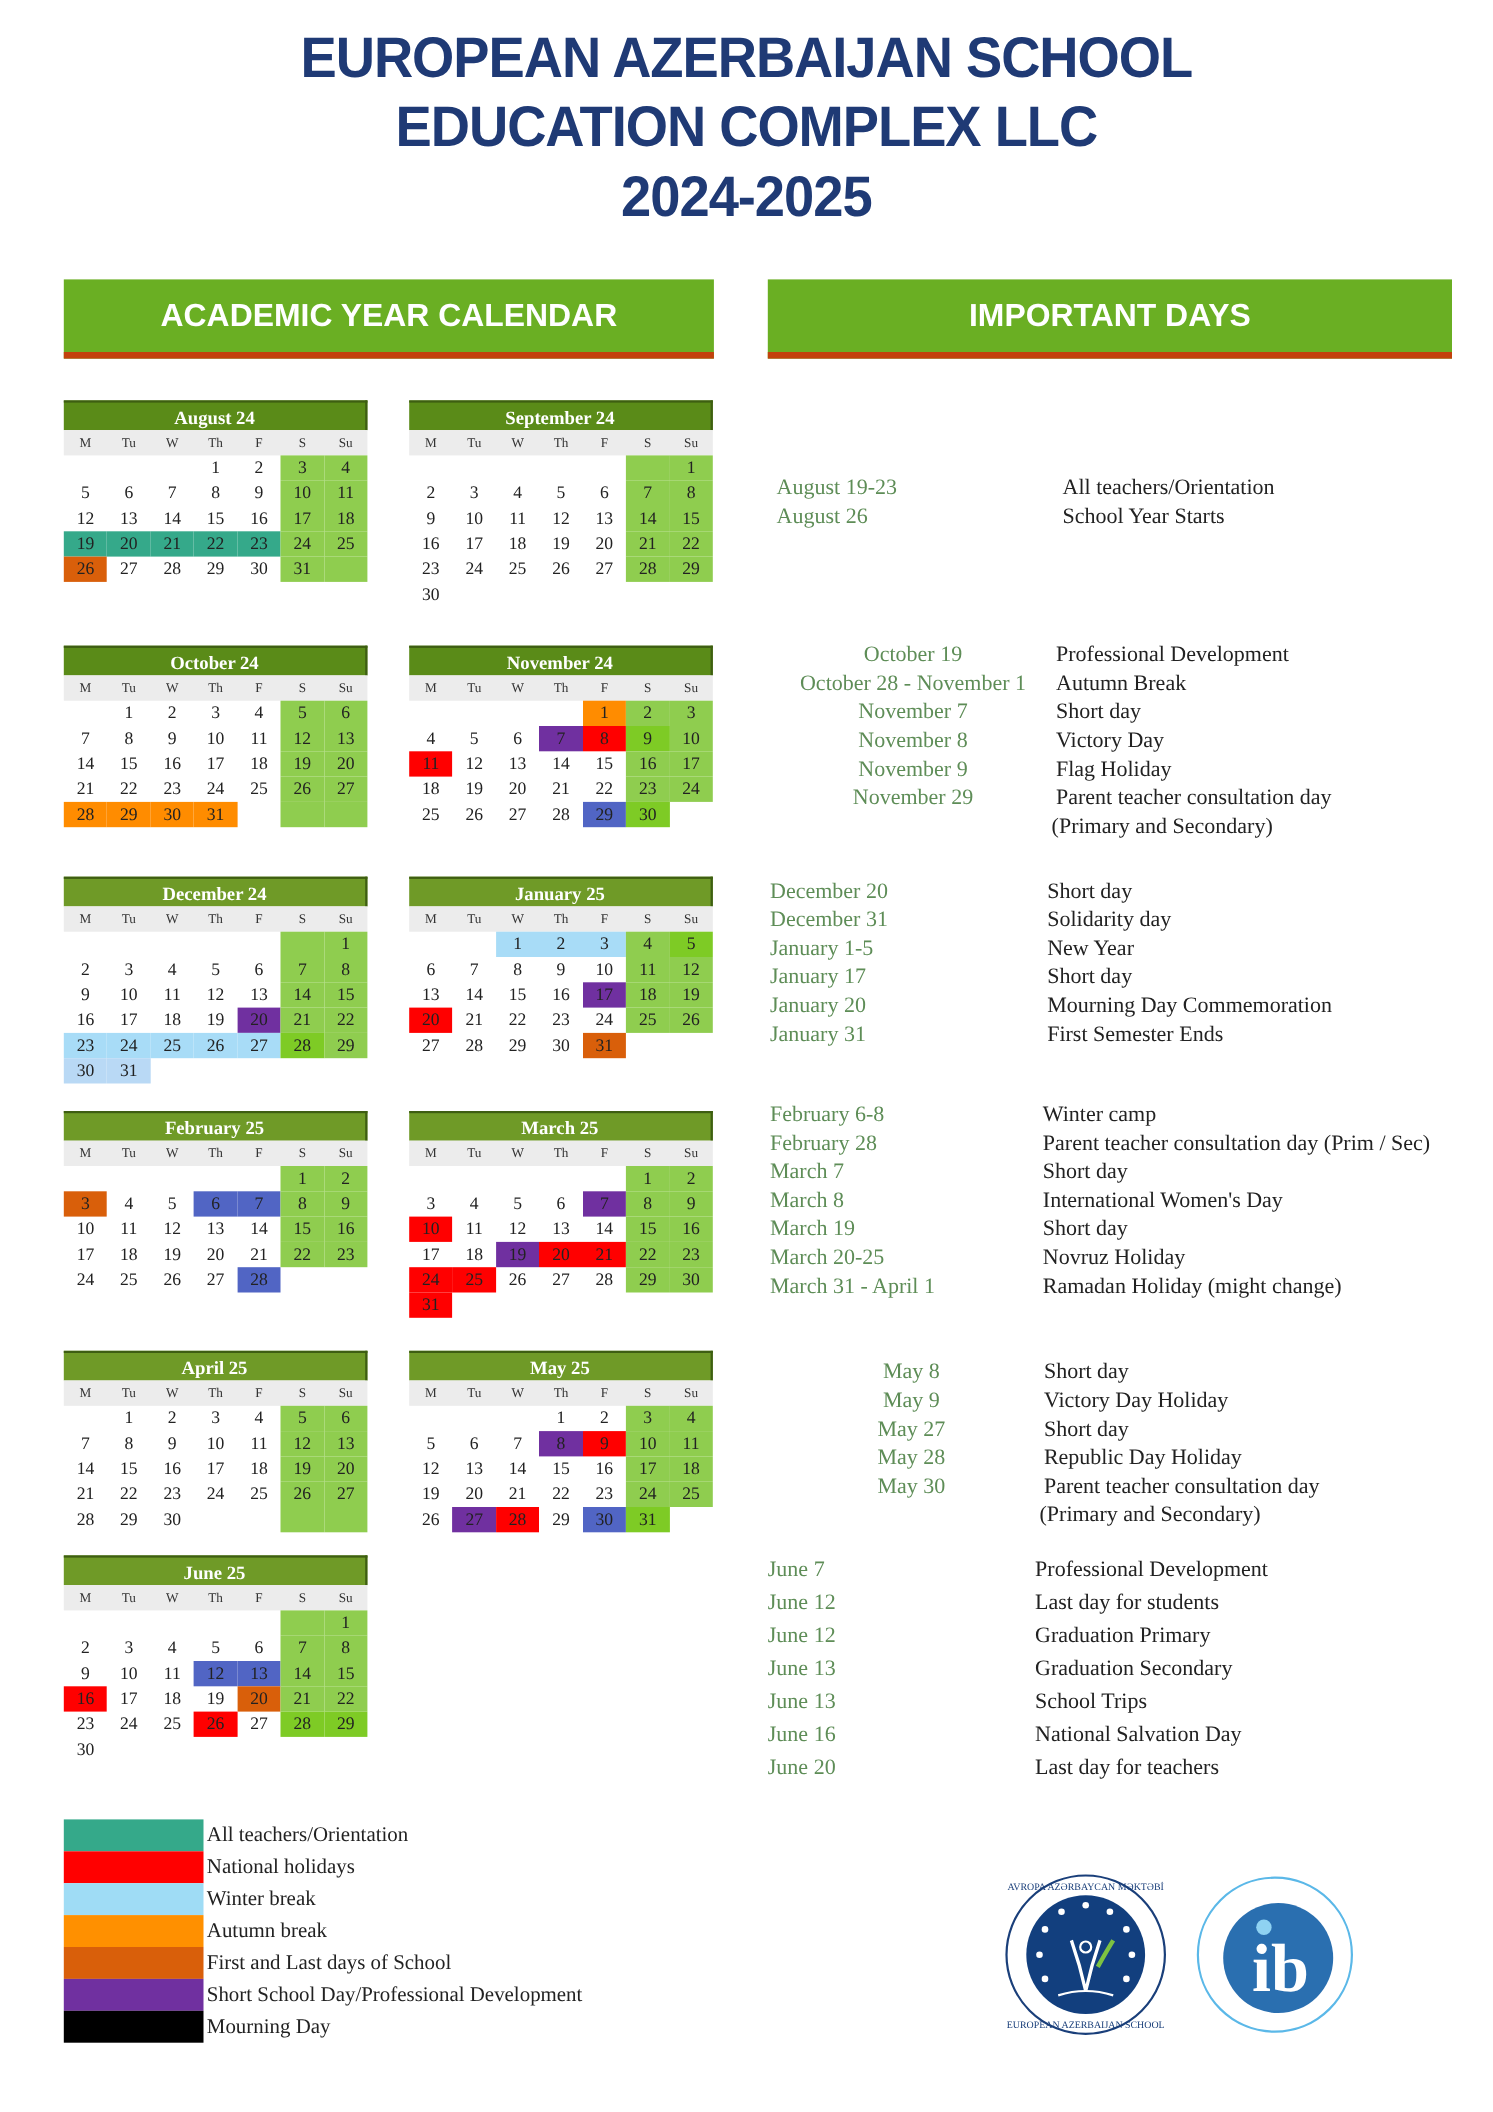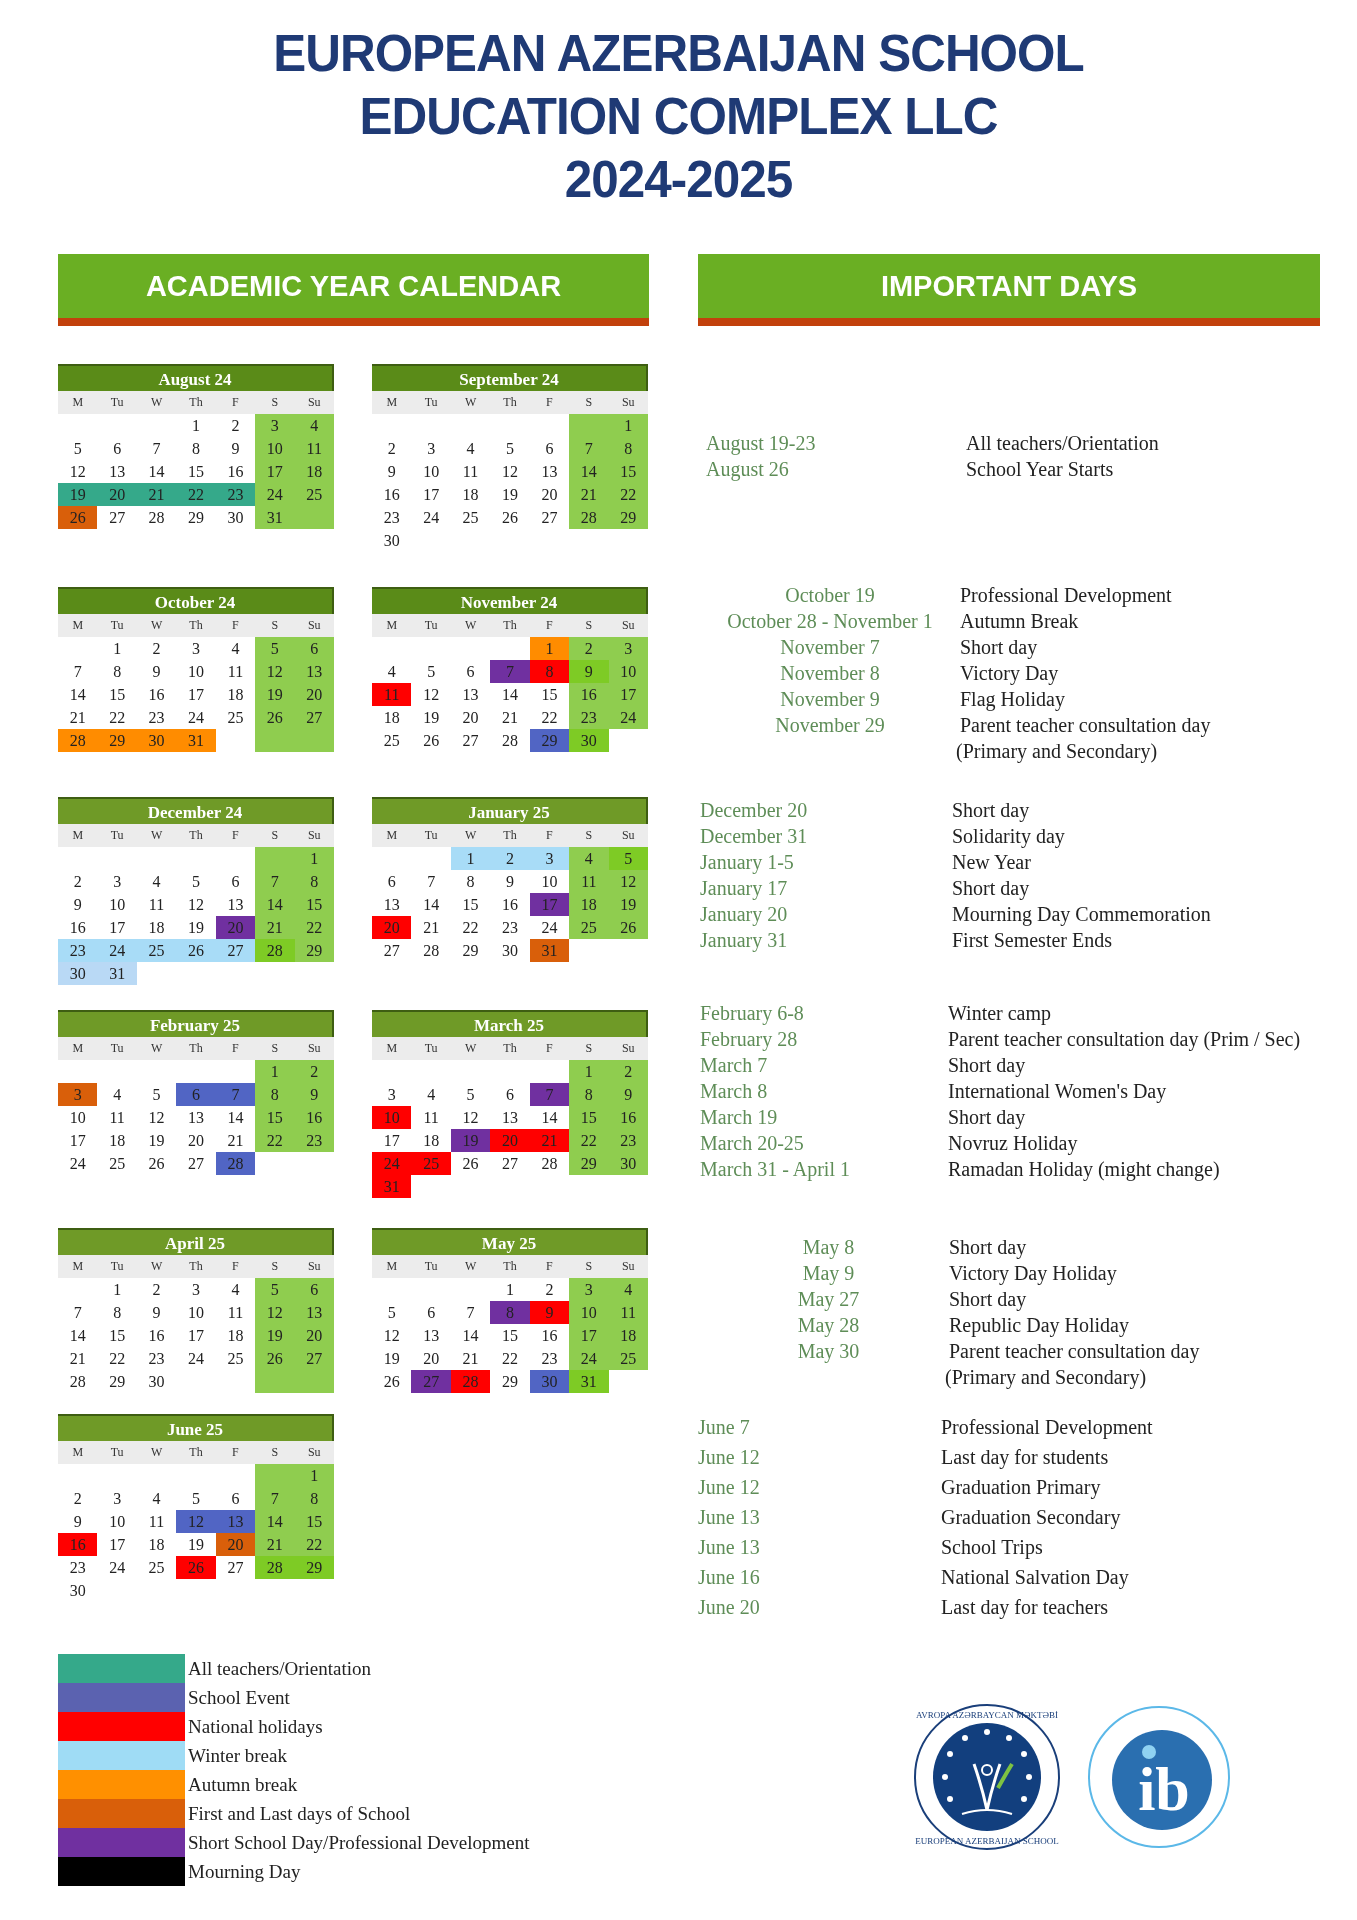--- a/index.html
+++ b/index.html
@@ -10,21 +10,21 @@
     position: absolute; left: 0; top: 22px; width: 1357px; text-align: center;
     font-family: "Liberation Sans", sans-serif; font-weight: bold; color: #1f3a75;
     font-size: 52px; line-height: 63px; letter-spacing: -1px;
   }
   .title div { transform: scaleX(0.95); }
 
   .section-bar {
     position: absolute; top: 254px; height: 72px; background: #6aaf23;
     color: #fff; font-family: "Liberation Sans", sans-serif; font-weight: bold;
     font-size: 29px; display: flex; align-items: center; justify-content: center;
-    border-bottom: 8px solid #c2410c;
+    border-bottom: 6px solid #c2410c;
   }
   .bar-left { left: 58px; width: 591px; }
   .bar-right { left: 698px; width: 622px; }
 
   .month { position: absolute; width: 276px; font-family: "Liberation Serif", serif; }
   .month-head {
     height: 27px; background: #5a8b18; color: #fff; font-weight: bold;
     font-size: 17px; text-align: center; line-height: 27px;
     border-top: 2px solid #3e5e12; border-right: 2px solid #3e5e12;
   }
@@ -790,24 +790,20 @@
       <span class="imp-desc">Last day for teachers</span>
     </div>
   </div>
 
 <div class="legend">
     <div class="legend-row">
       <div class="legend-swatch" style="background: rgb(53, 169, 138);"></div>
       <span class="legend-label">All teachers/Orientation</span>
     </div>
     <div class="legend-row">
-      <div class="legend-swatch" style="background: rgb(91, 98, 176);"></div>
-      <span class="legend-label">School Event</span>
-    </div>
-    <div class="legend-row">
       <div class="legend-swatch" style="background: rgb(255, 0, 0);"></div>
       <span class="legend-label">National holidays</span>
     </div>
     <div class="legend-row">
       <div class="legend-swatch" style="background: rgb(159, 220, 245);"></div>
       <span class="legend-label">Winter break</span>
     </div>
     <div class="legend-row">
       <div class="legend-swatch" style="background: rgb(255, 144, 0);"></div>
       <span class="legend-label">Autumn break</span>

